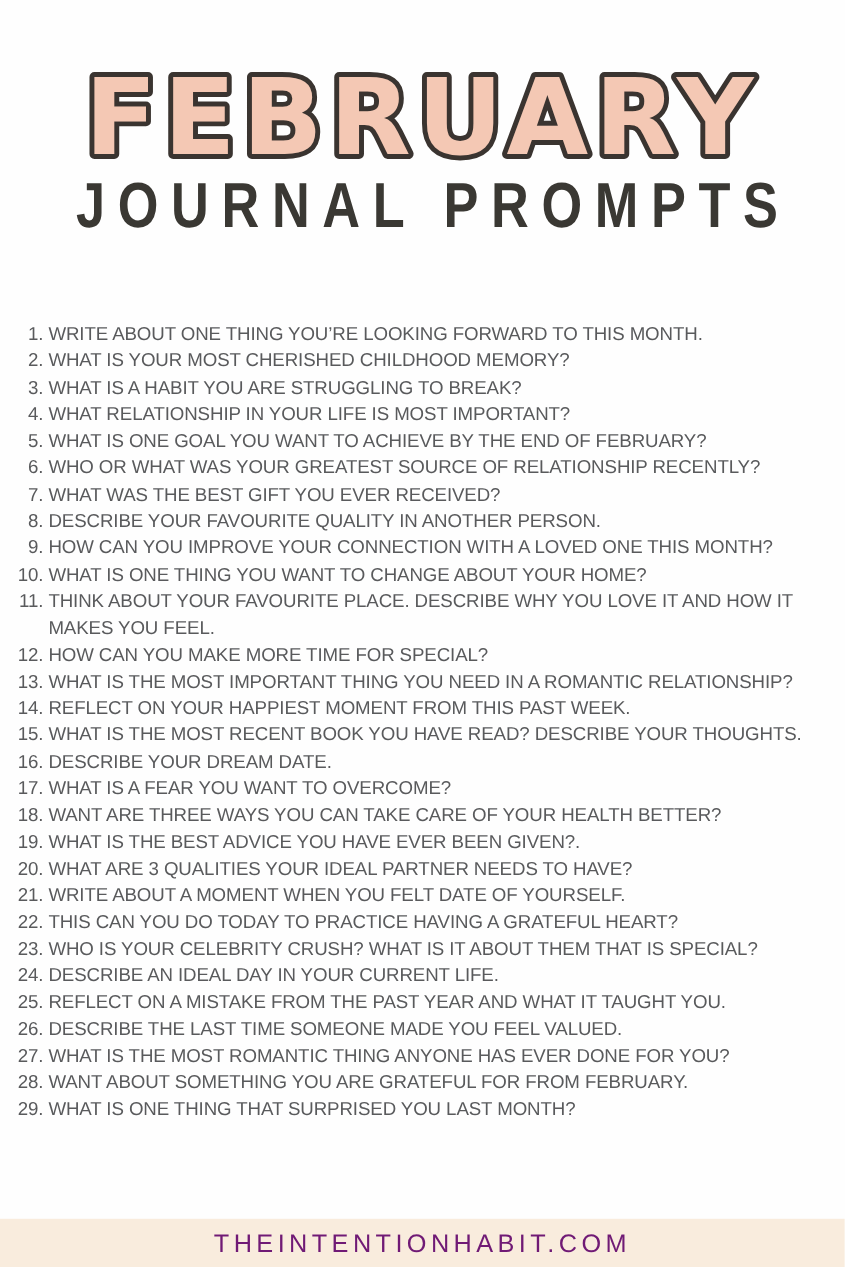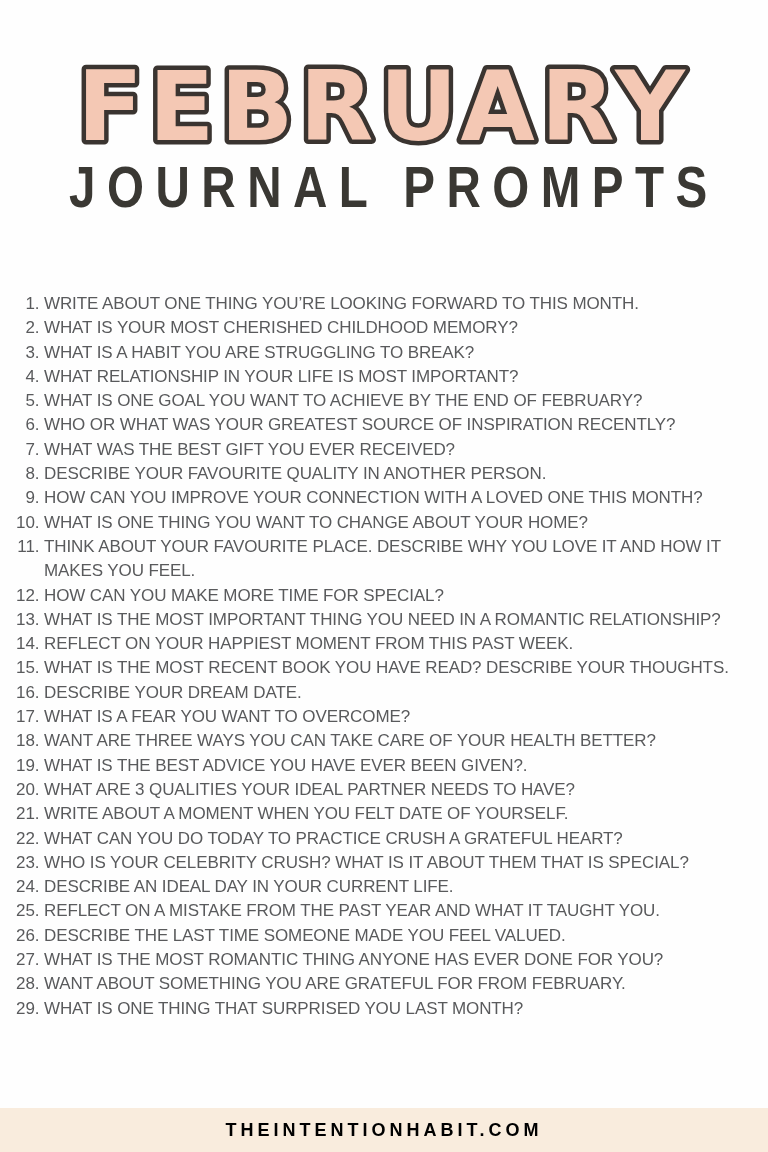--- a/index.html
+++ b/index.html
@@ -71,24 +71,24 @@
     bottom: 0;
     width: 768px;
     height: 44px;
     background: #f9ecdd;
     display: flex;
     align-items: center;
     justify-content: center;
   }
   .footer-url {
     font-family: "Liberation Sans", sans-serif;
-    font-weight: bold;
-    font-size: 18px;
+    font-weight: normal;
+    font-size: 23px;
     letter-spacing: 4px;
-    color: #000000;
+    color: #701a75;
   }
 </style>
 </head>
 <body>
 
 <div class="page">
 
   <header class="header">
     <svg class="title-svg" width="768" height="114" viewBox="0 0 768 114">
       <text x="384" y="102" text-anchor="middle" class="title-text">FEBRUARY</text>
@@ -96,37 +96,37 @@
     <h2 class="subtitle">JOURNAL PROMPTS</h2>
   </header>
 
   <main>
     <ol class="prompts">
       <li>WRITE ABOUT ONE THING YOU’RE LOOKING FORWARD TO THIS MONTH.</li>
       <li>WHAT IS YOUR MOST CHERISHED CHILDHOOD MEMORY?</li>
       <li>WHAT IS A HABIT YOU ARE STRUGGLING TO BREAK?</li>
       <li>WHAT RELATIONSHIP IN YOUR LIFE IS MOST IMPORTANT?</li>
       <li>WHAT IS ONE GOAL YOU WANT TO ACHIEVE BY THE END OF FEBRUARY?</li>
-      <li>WHO OR WHAT WAS YOUR GREATEST SOURCE OF INSPIRATION RECENTLY?</li>
+      <li>WHO OR WHAT WAS YOUR GREATEST SOURCE OF RELATIONSHIP RECENTLY?</li>
       <li>WHAT WAS THE BEST GIFT YOU EVER RECEIVED?</li>
       <li>DESCRIBE YOUR FAVOURITE QUALITY IN ANOTHER PERSON.</li>
       <li>HOW CAN YOU IMPROVE YOUR CONNECTION WITH A LOVED ONE THIS MONTH?</li>
       <li>WHAT IS ONE THING YOU WANT TO CHANGE ABOUT YOUR HOME?</li>
       <li>THINK ABOUT YOUR FAVOURITE PLACE. DESCRIBE WHY YOU LOVE IT AND HOW IT MAKES YOU FEEL.</li>
       <li>HOW CAN YOU MAKE MORE TIME FOR SPECIAL?</li>
       <li>WHAT IS THE MOST IMPORTANT THING YOU NEED IN A ROMANTIC RELATIONSHIP?</li>
       <li>REFLECT ON YOUR HAPPIEST MOMENT FROM THIS PAST WEEK.</li>
       <li>WHAT IS THE MOST RECENT BOOK YOU HAVE READ? DESCRIBE YOUR THOUGHTS.</li>
       <li>DESCRIBE YOUR DREAM DATE.</li>
       <li>WHAT IS A FEAR YOU WANT TO OVERCOME?</li>
       <li>WANT ARE THREE WAYS YOU CAN TAKE CARE OF YOUR HEALTH BETTER?</li>
       <li>WHAT IS THE BEST ADVICE YOU HAVE EVER BEEN GIVEN?.</li>
       <li>WHAT ARE 3 QUALITIES YOUR IDEAL PARTNER NEEDS TO HAVE?</li>
       <li>WRITE ABOUT A MOMENT WHEN YOU FELT DATE OF YOURSELF.</li>
-      <li>WHAT CAN YOU DO TODAY TO PRACTICE CRUSH A GRATEFUL HEART?</li>
+      <li>THIS CAN YOU DO TODAY TO PRACTICE HAVING A GRATEFUL HEART?</li>
       <li>WHO IS YOUR CELEBRITY CRUSH? WHAT IS IT ABOUT THEM THAT IS SPECIAL?</li>
       <li>DESCRIBE AN IDEAL DAY IN YOUR CURRENT LIFE.</li>
       <li>REFLECT ON A MISTAKE FROM THE PAST YEAR AND WHAT IT TAUGHT YOU.</li>
       <li>DESCRIBE THE LAST TIME SOMEONE MADE YOU FEEL VALUED.</li>
       <li>WHAT IS THE MOST ROMANTIC THING ANYONE HAS EVER DONE FOR YOU?</li>
       <li>WANT ABOUT SOMETHING YOU ARE GRATEFUL FOR FROM FEBRUARY.</li>
       <li>WHAT IS ONE THING THAT SURPRISED YOU LAST MONTH?</li>
     </ol>
   </main>
 

